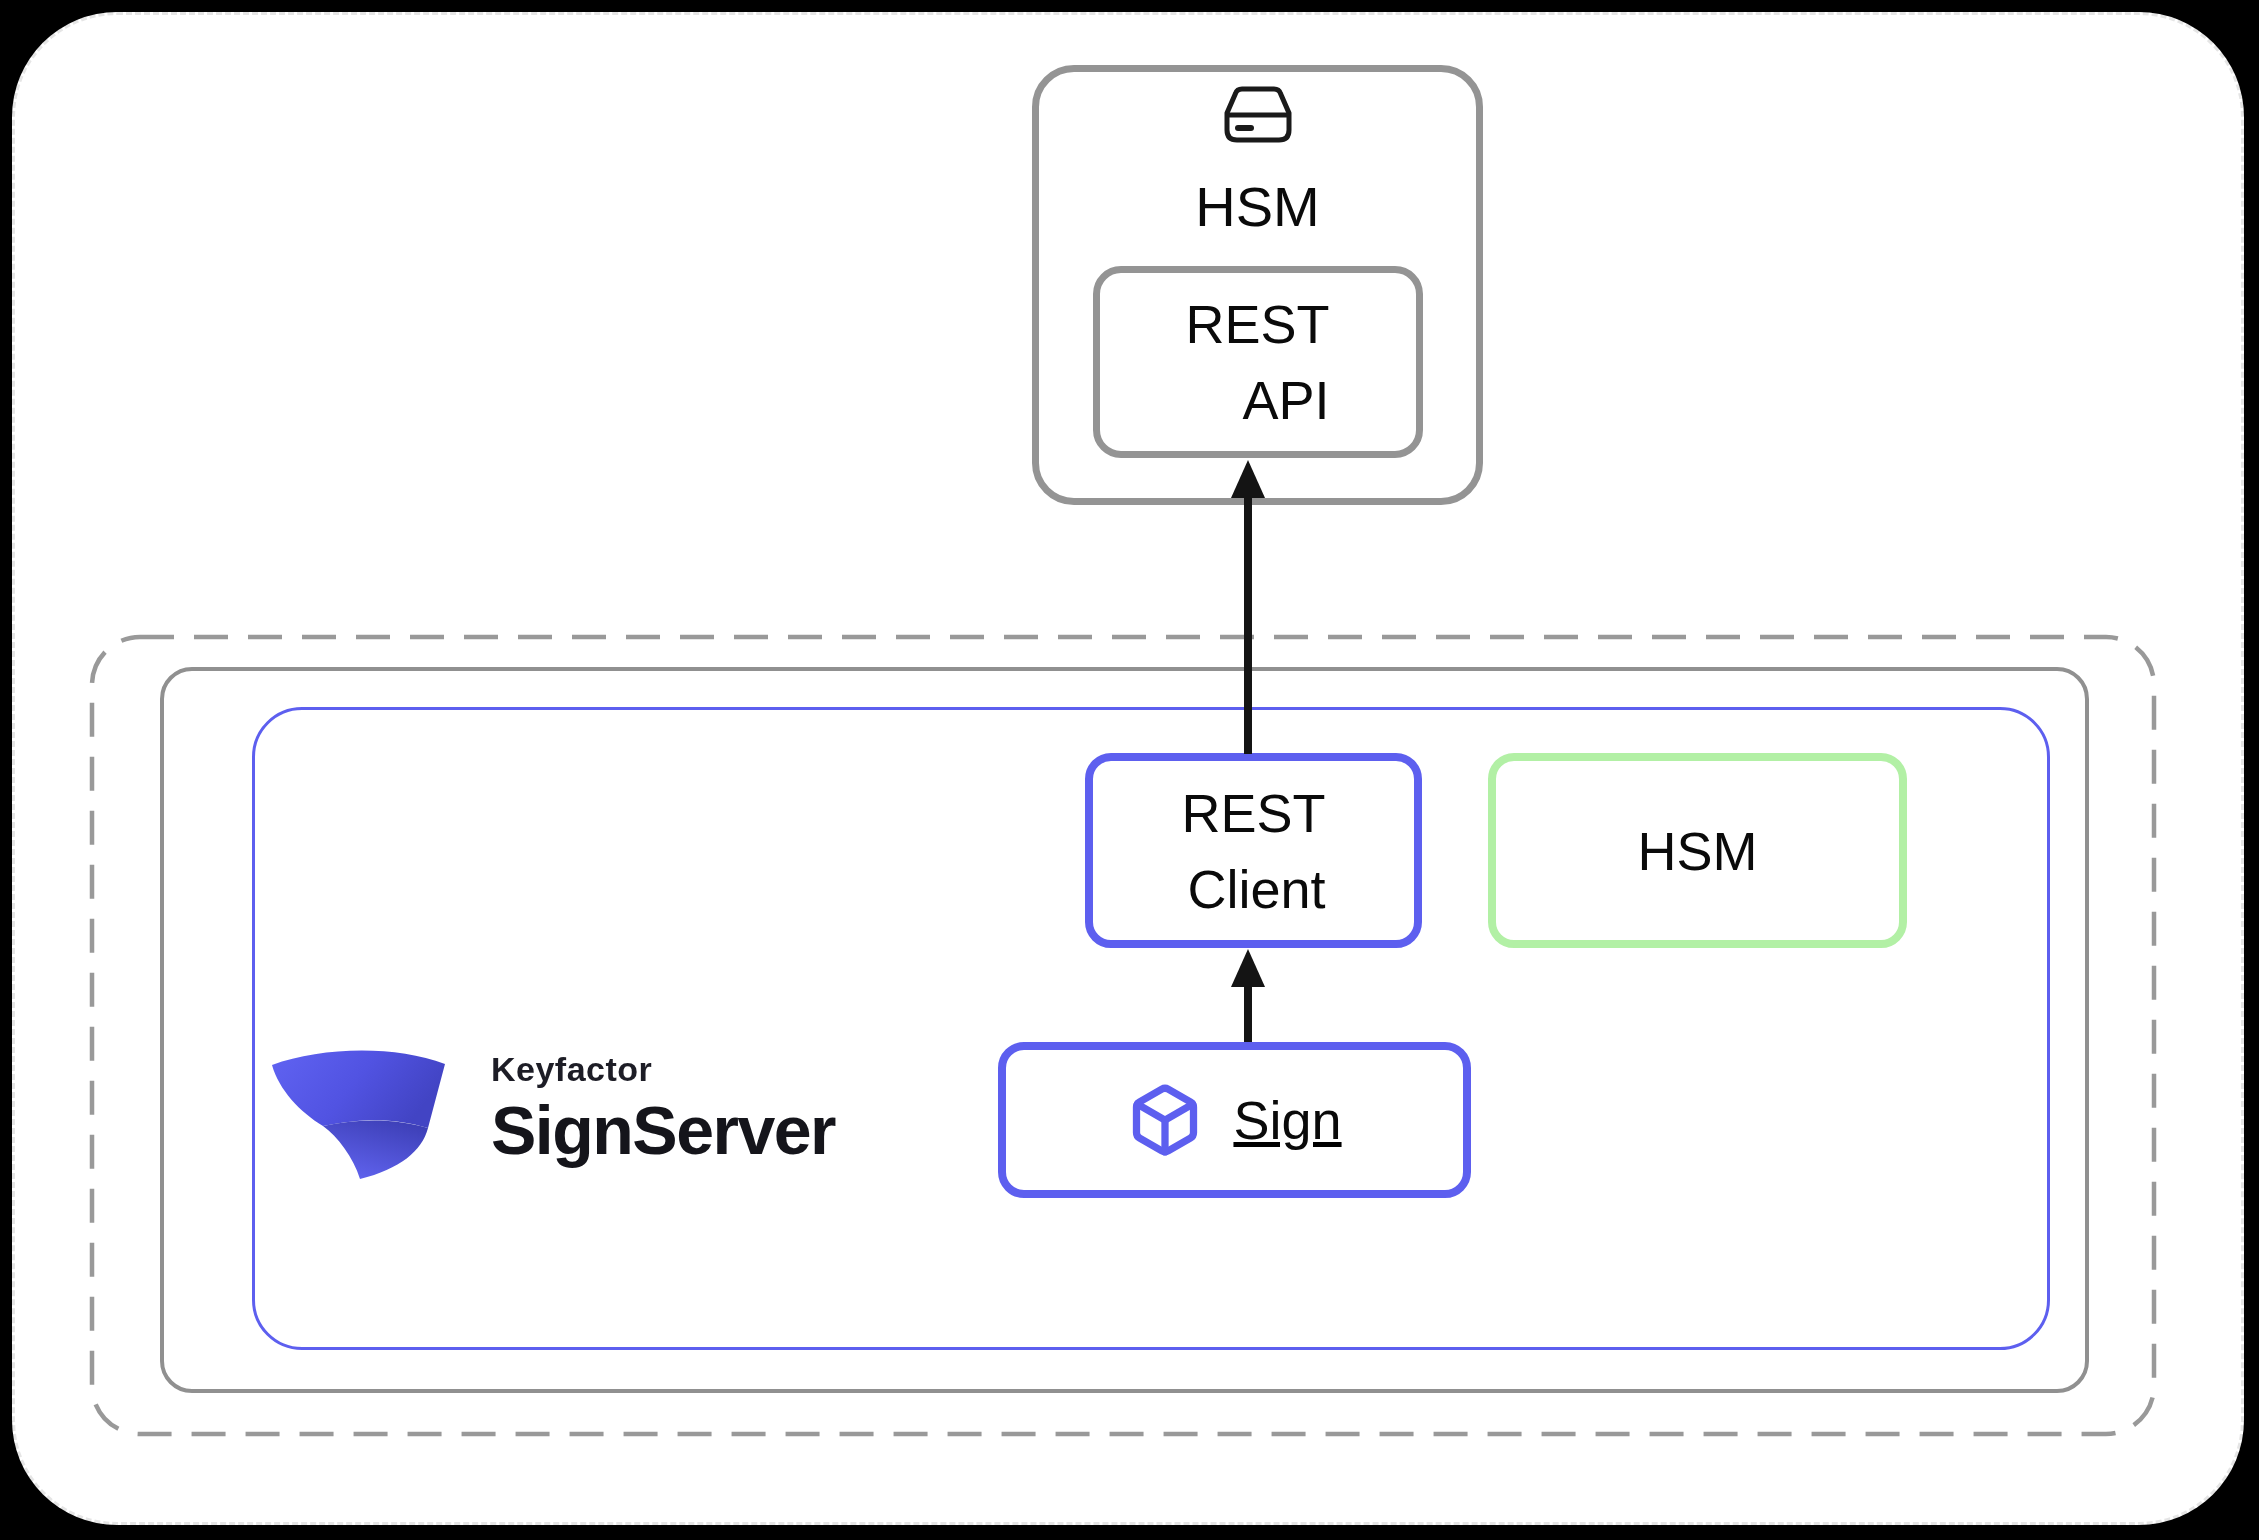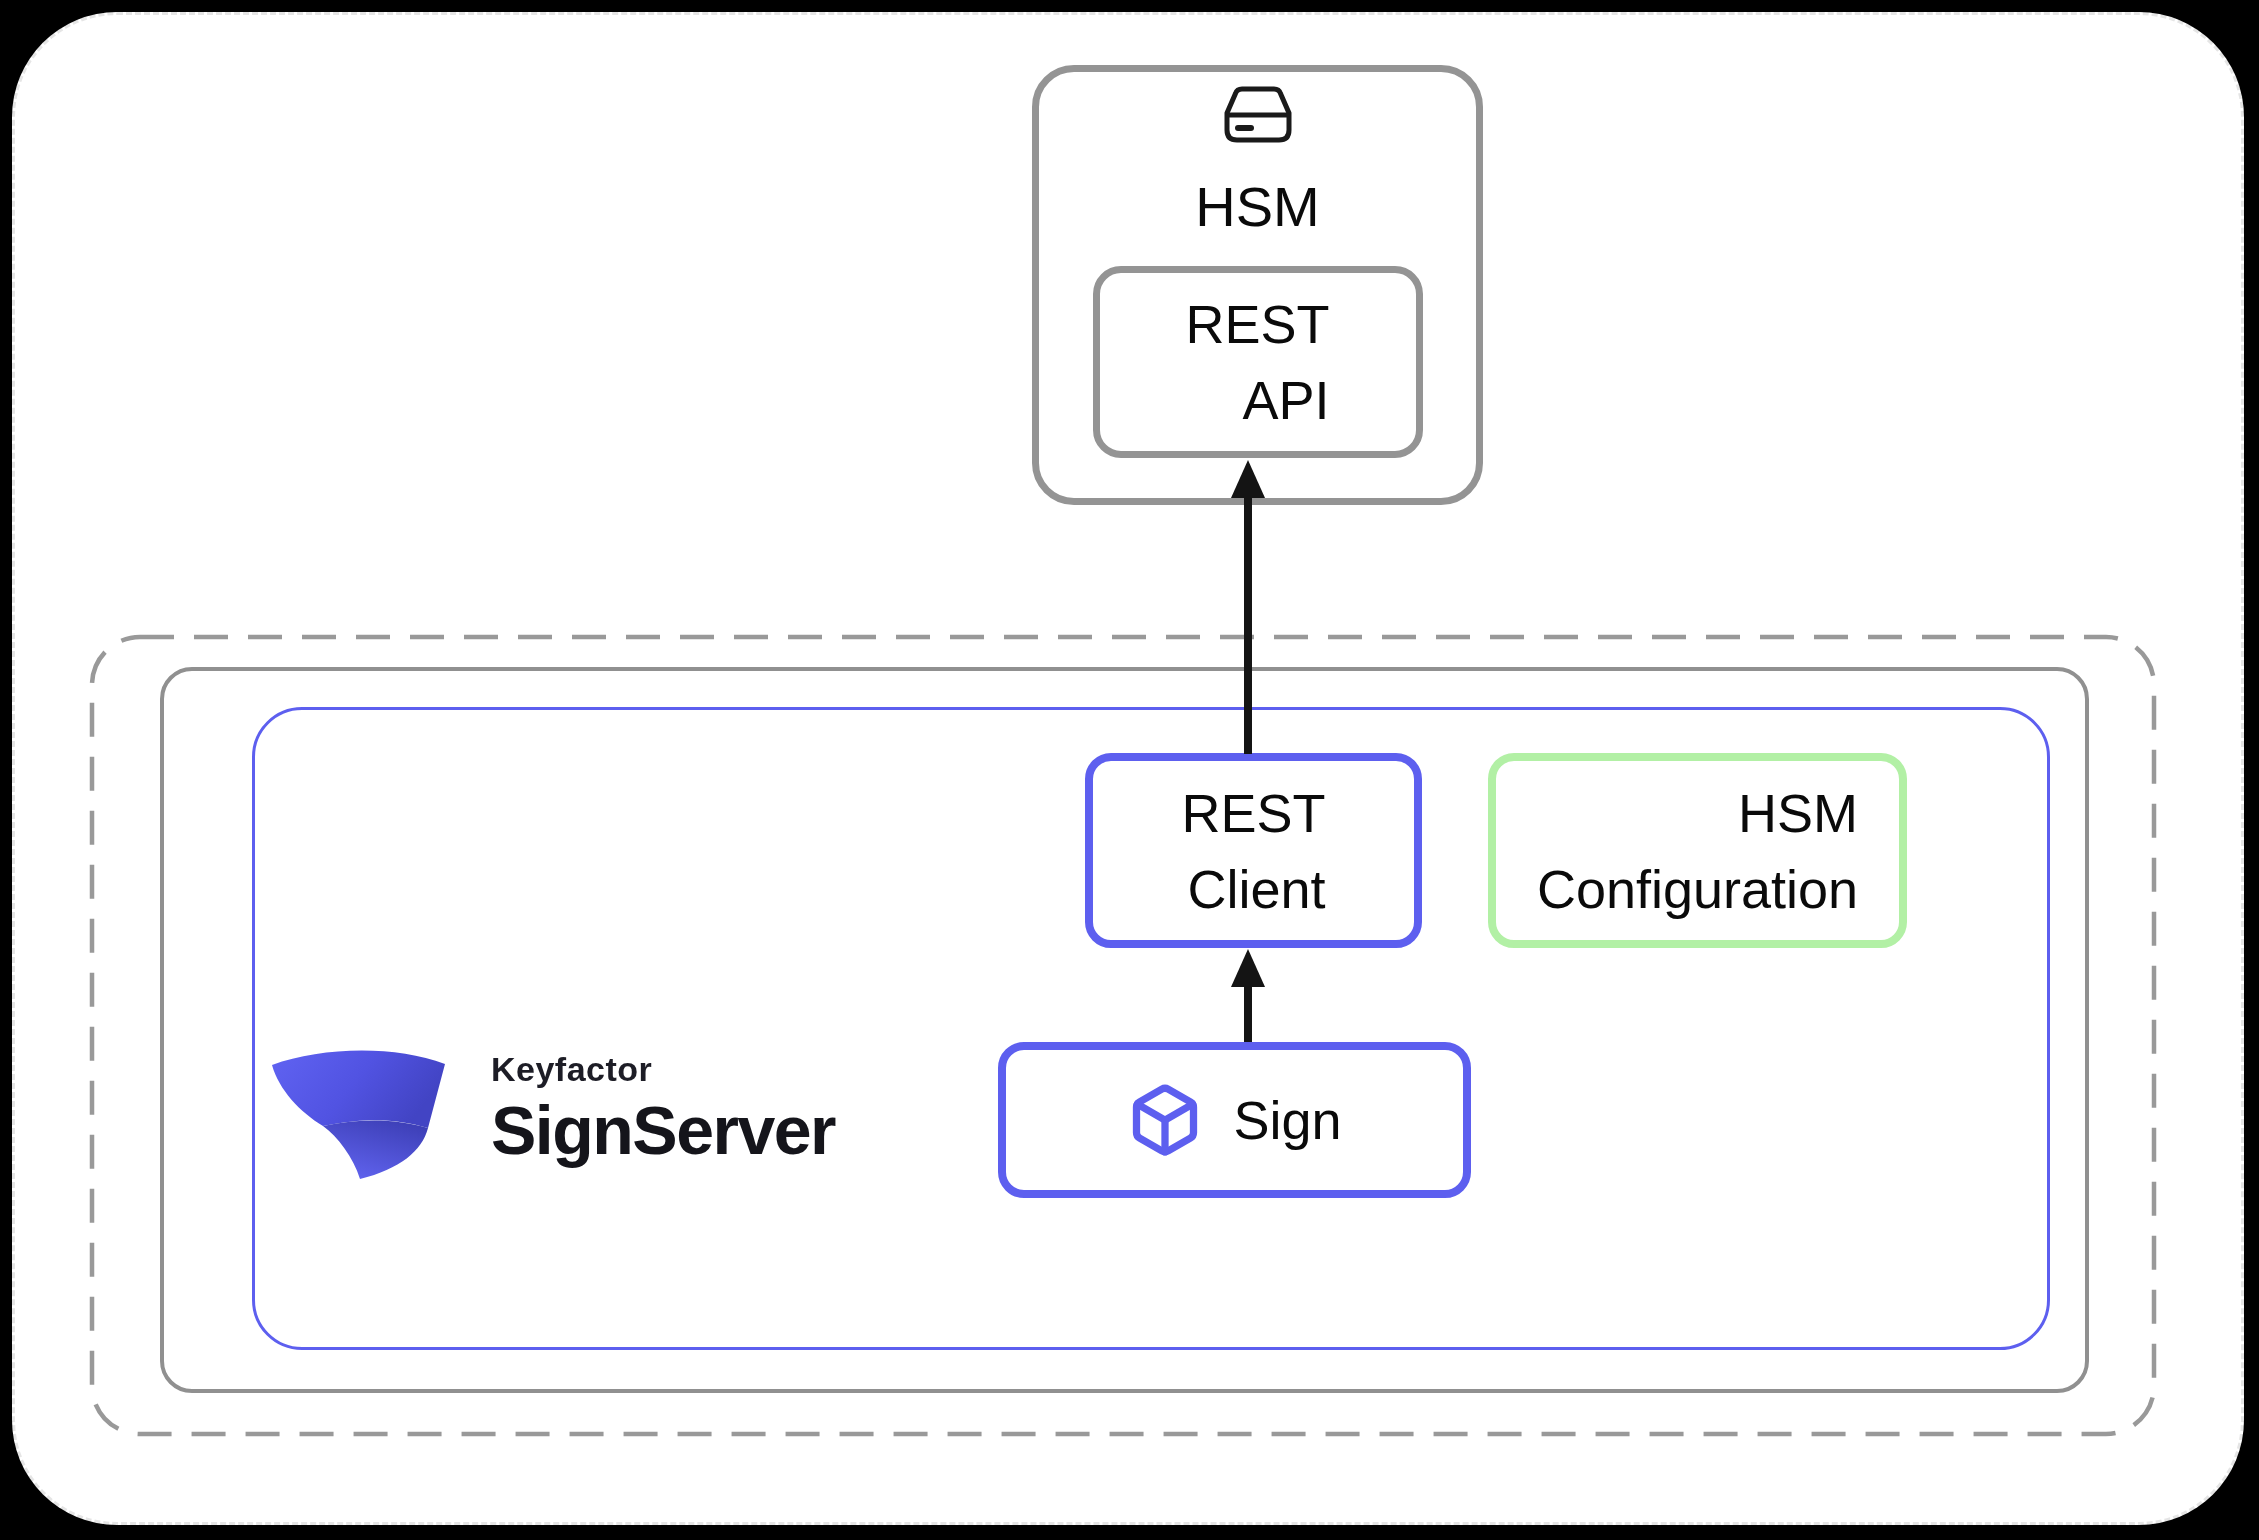--- a/index.html
+++ b/index.html
@@ -30,21 +30,21 @@
 
   
   .restclient-box{position:absolute;left:1085px;top:753px;width:337px;height:195px;
         border:8px solid #5d5fef;border-radius:26px;background:#fff;z-index:10;
         display:flex;flex-direction:column;align-items:center;justify-content:center;}
   .hsmconfig-box{position:absolute;left:1488px;top:753px;width:419px;height:195px;
         border:8px solid #b2f0a5;border-radius:26px;background:#fff;z-index:10;
         display:flex;flex-direction:column;align-items:center;justify-content:center;}
   .sign-box{position:absolute;left:998px;top:1042px;width:473px;height:156px;
         border:8px solid #5d5fef;border-radius:26px;background:#fff;z-index:10;
-        display:flex;align-items:center;justify-content:center;gap:30px;}
+        display:flex;align-items:center;justify-content:center;gap:30px;text-decoration:underline;}
   .sign-box .sign-label{font-size:54px;color:#0a0a0a;}
 
   
   .arrow{position:absolute;width:34px;z-index:30;}
   .arrow .head{position:absolute;left:0;top:0;width:0;height:0;
         border-left:17px solid transparent;border-right:17px solid transparent;
         border-bottom:38px solid #141414;}
   .arrow .shaft{position:absolute;left:13px;top:34px;bottom:0;width:8px;background:#141414;}
   .arrow1{left:1231px;top:460px;height:294px;}
   .arrow2{left:1231px;top:949px;height:93px;}
@@ -97,21 +97,20 @@
   <div class="restclient-box">
     <div class="two-line">
       <div>REST</div>
       <div>Client</div>
     </div>
   </div>
 
   <div class="hsmconfig-box">
     <div class="two-line">
       <div>HSM</div>
-      <div>Configuration</div>
     </div>
   </div>
 
   <div class="sign-box">
     <svg width="76" height="80" viewBox="0 0 24 24" fill="none" stroke="#5d5fef" stroke-width="2.3" stroke-linecap="round" stroke-linejoin="round">
       <path d="M21 16V8a2 2 0 0 0-1-1.73l-7-4a2 2 0 0 0-2 0l-7 4A2 2 0 0 0 3 8v8a2 2 0 0 0 1 1.73l7 4a2 2 0 0 0 2 0l7-4A2 2 0 0 0 21 16z"></path>
       <path d="M3.27 6.96 L12 12.01 L20.73 6.96"></path>
       <path d="M12 22.08 L12 12"></path>
     </svg>
     <span class="sign-label">Sign</span>

